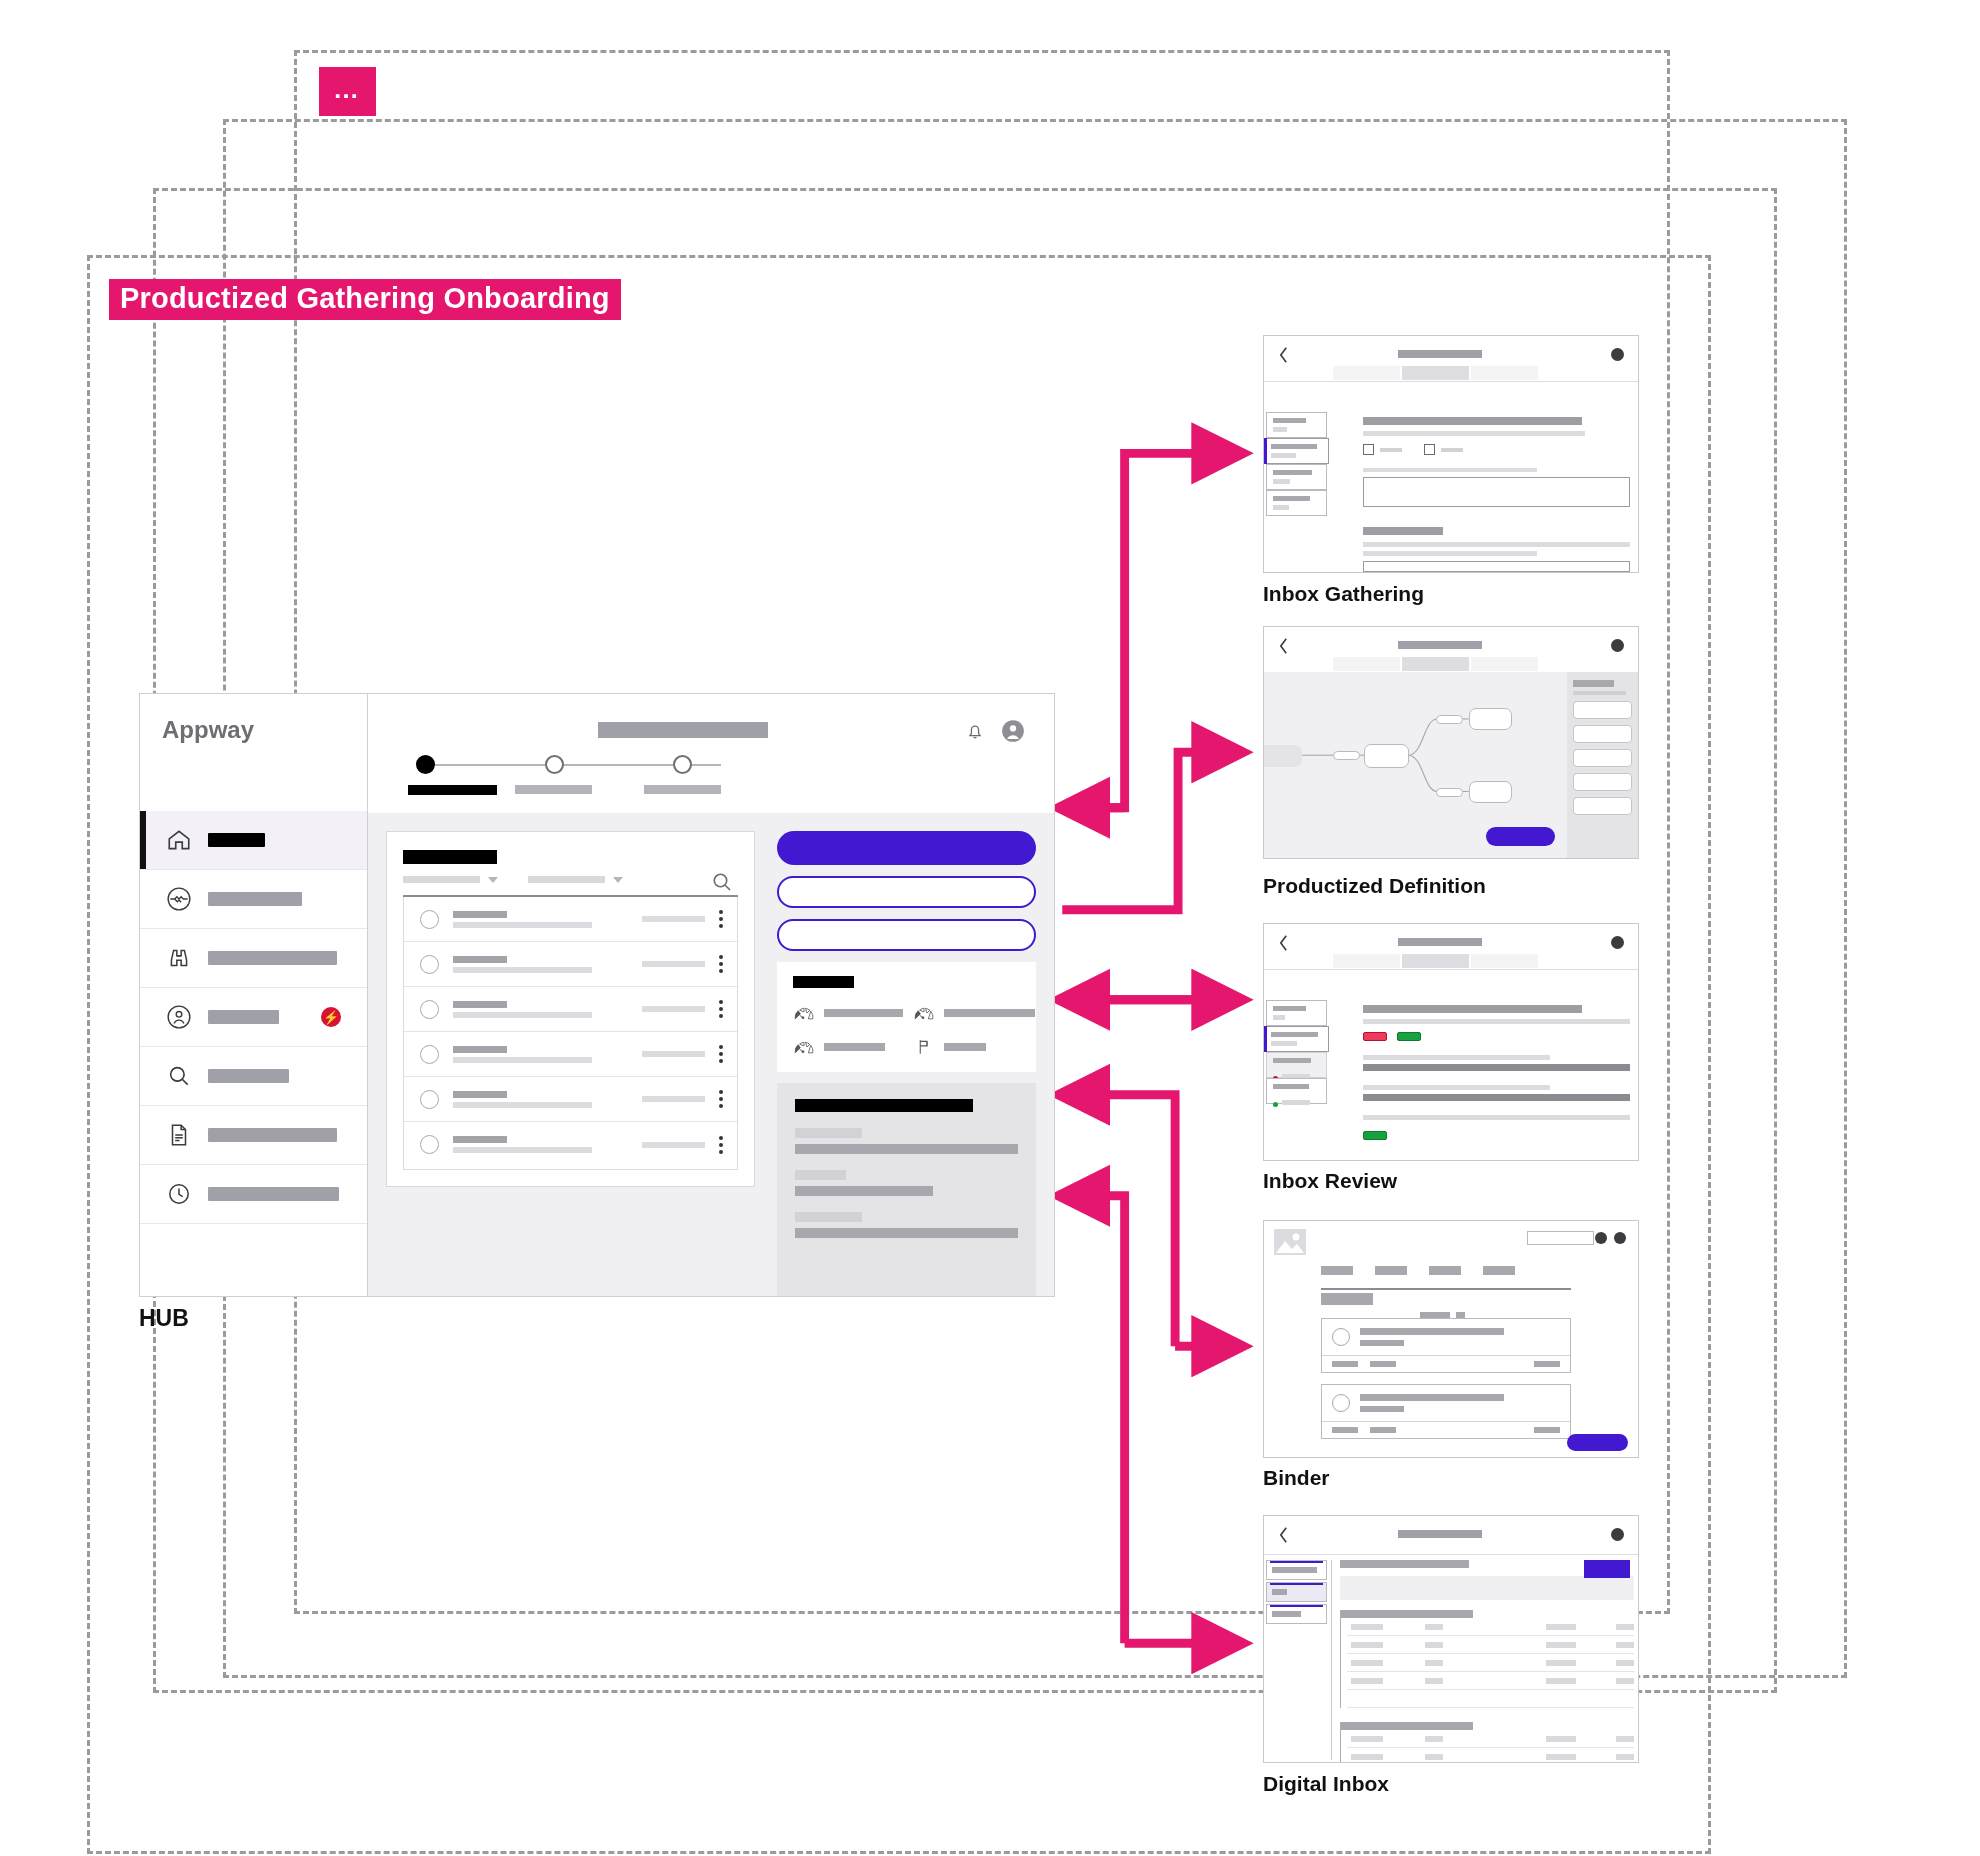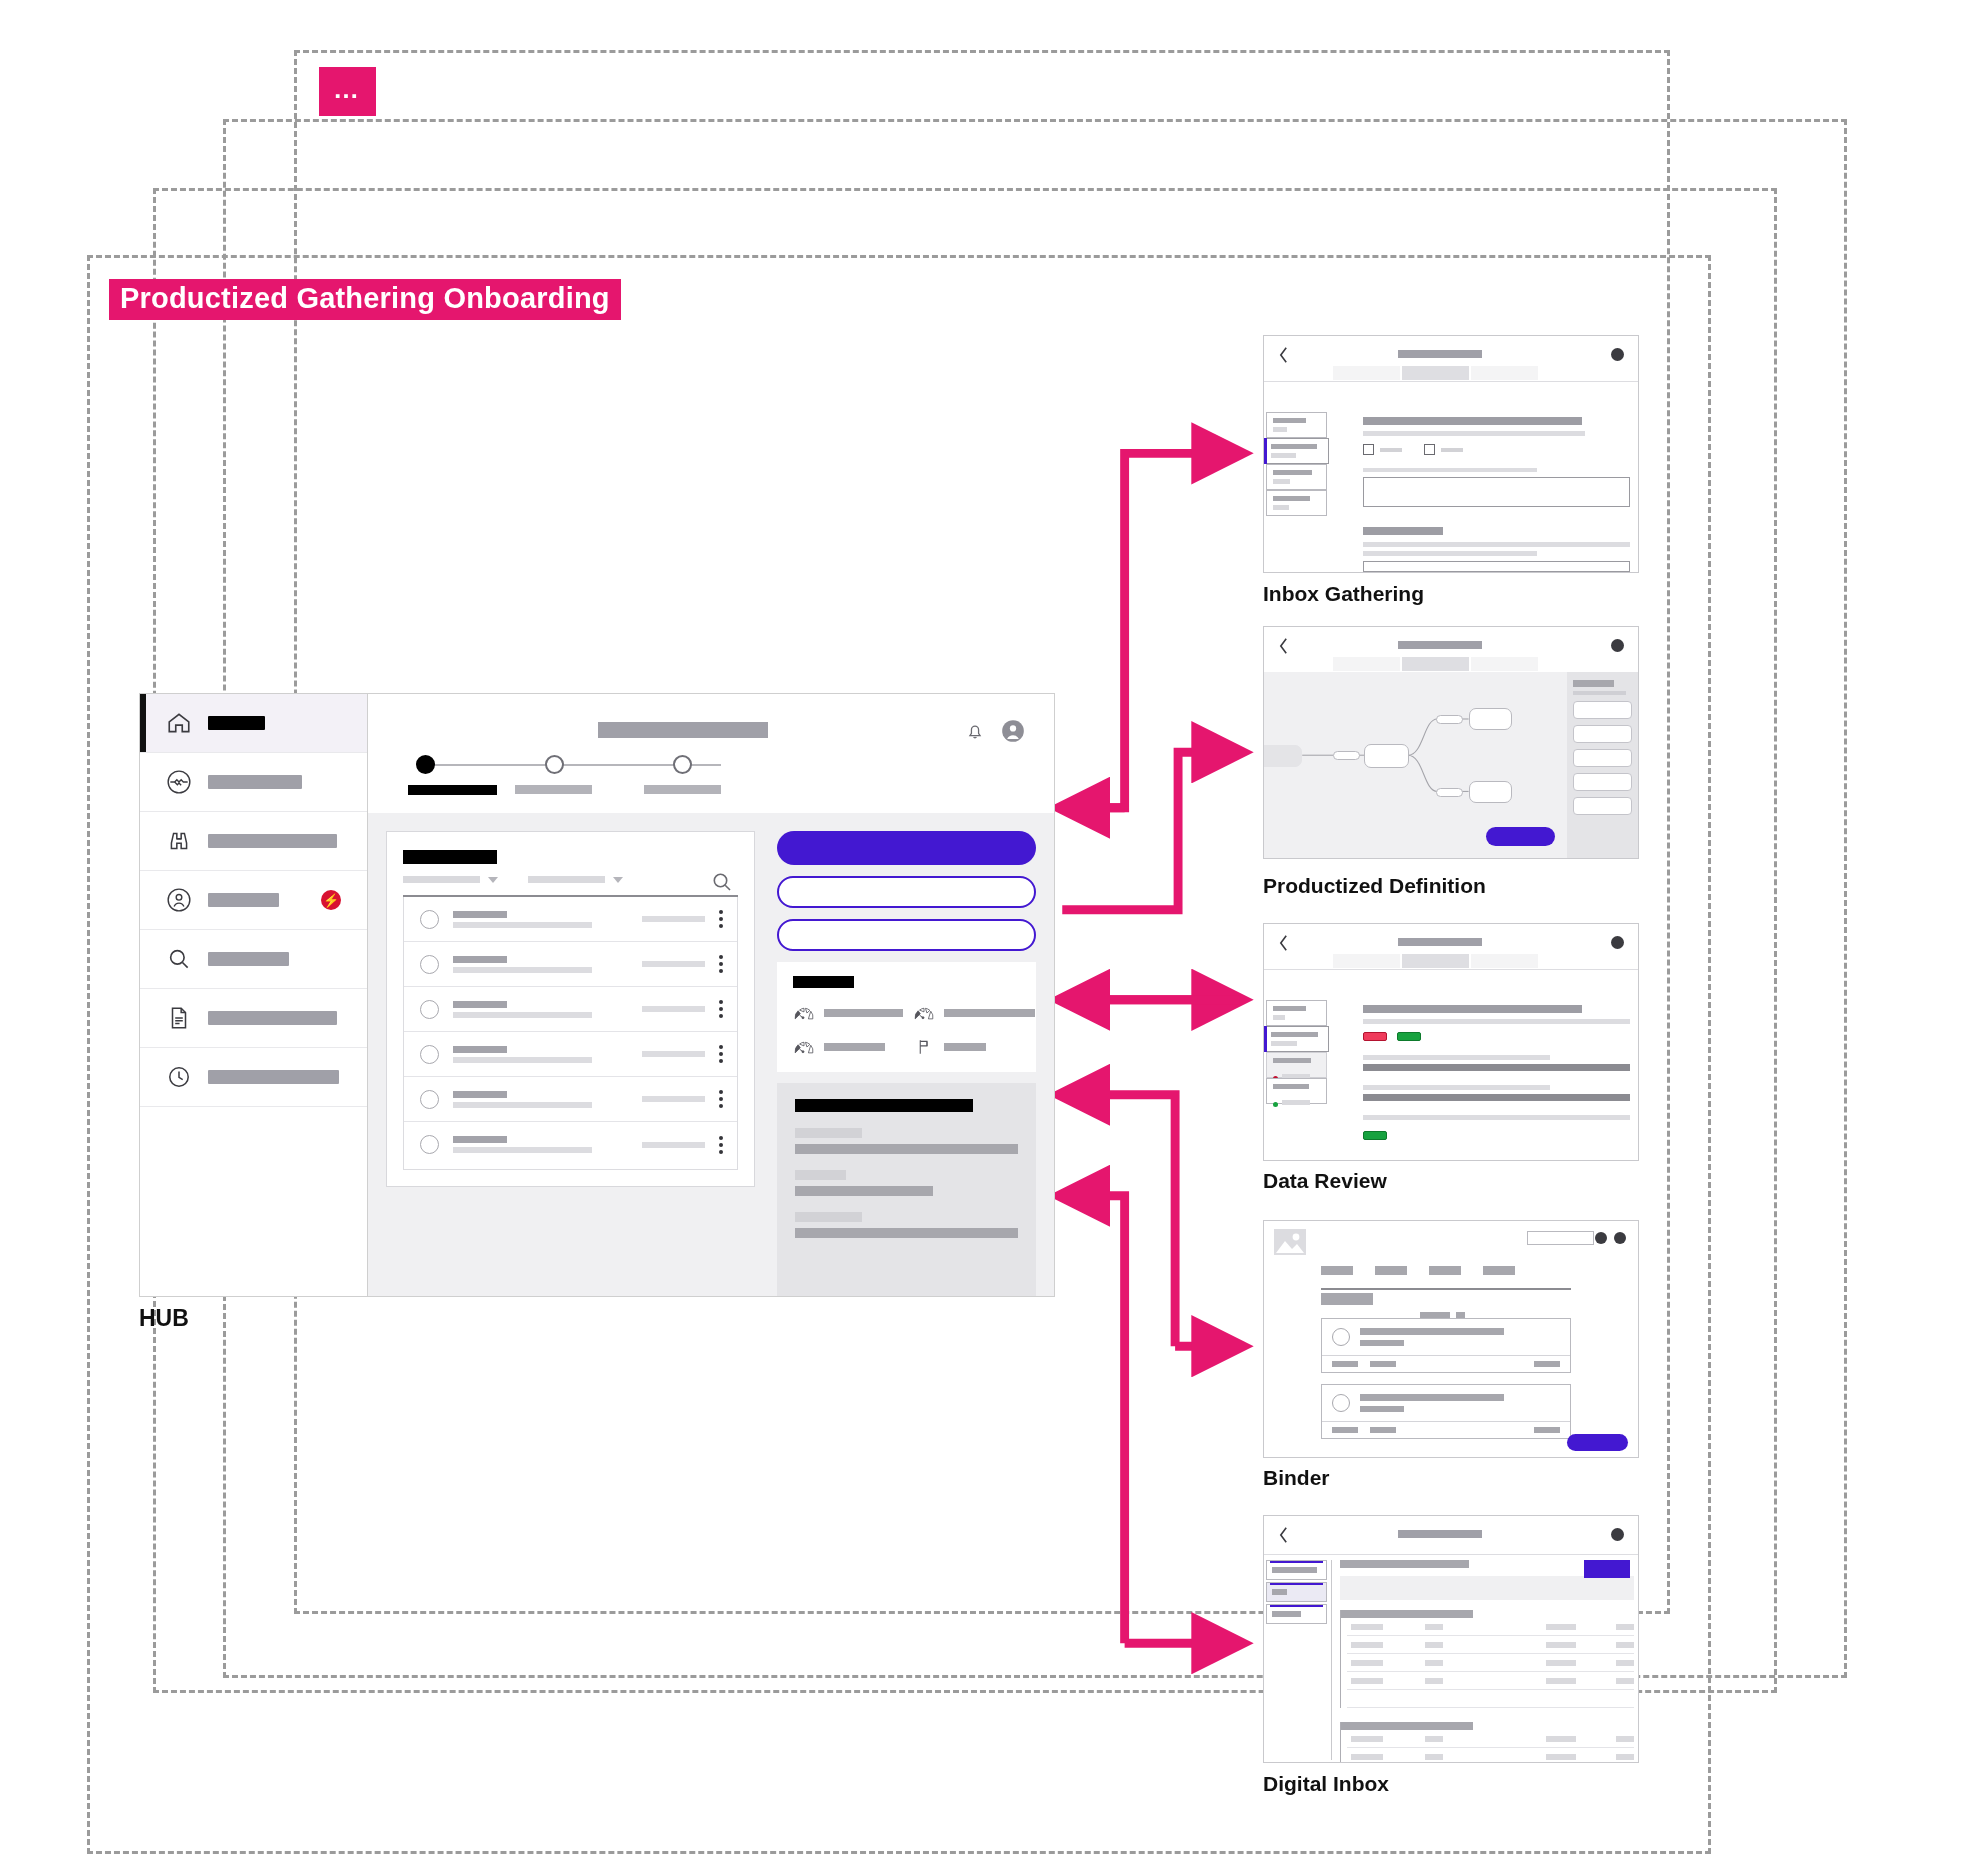--- a/index.html
+++ b/index.html
@@ -287,20 +287,21 @@
       <path d="M1187,1360 L1187,1106 L1073,1106"></path>
       <path d="M1187,1360 L1252,1360"></path>
 
       <path d="M1136,1660 L1136,1208 L1073,1208"></path>
       <path d="M1136,1660 L1252,1660"></path>
     </g>
   </svg>
 
   <div class="hub">
     <div class="hub-side">
+      <div class="hub-brand">Appway</div>
 
       <div class="nav-item active">
         <span class="nav-icon">
           <svg viewBox="0 0 24 24" fill="none" stroke="currentColor" stroke-width="1.5">
               <path d="M3 11 L12 4 L21 11 V20 H15 V14 H9 V20 H3 Z"></path>
             </svg>
         </span>
         <span class="nav-bar" style="width:57px"></span>
       </div>
 
@@ -736,21 +737,21 @@
         <div class="f-s" style="width:70%; margin-top:14px"></div>
         <div style="height:7px;background:#8b8b91;width:100%;margin-top:4px"></div>
         <div class="f-s" style="width:100%; margin-top:14px"></div>
         <div style="margin-top:6px">
           <i class="rv-badge rv-green" style="width:24px"></i>
         </div>
 
       </div>
     </div>
   </div>
-  <div class="sc-caption" style="left:1263px; top:1169px;">Data Review</div>
+  <div class="sc-caption" style="left:1263px; top:1169px;">Inbox Review</div>
 
   <div class="screen" style="left:1263px; top:1220px;">
     <span class="ib-img">
       <svg viewBox="0 0 32 26" fill="#c2c2c8">
           <rect x="0" y="0" width="32" height="26" fill="#dcdce0"></rect>
           <circle cx="22" cy="8" r="3.4" fill="#fff"></circle>
           <path d="M2 24 L11 12 L18 20 L23 15 L30 24 Z" fill="#fff"></path>
         </svg>
     </span>
     <span class="ib-pillbox"></span>

